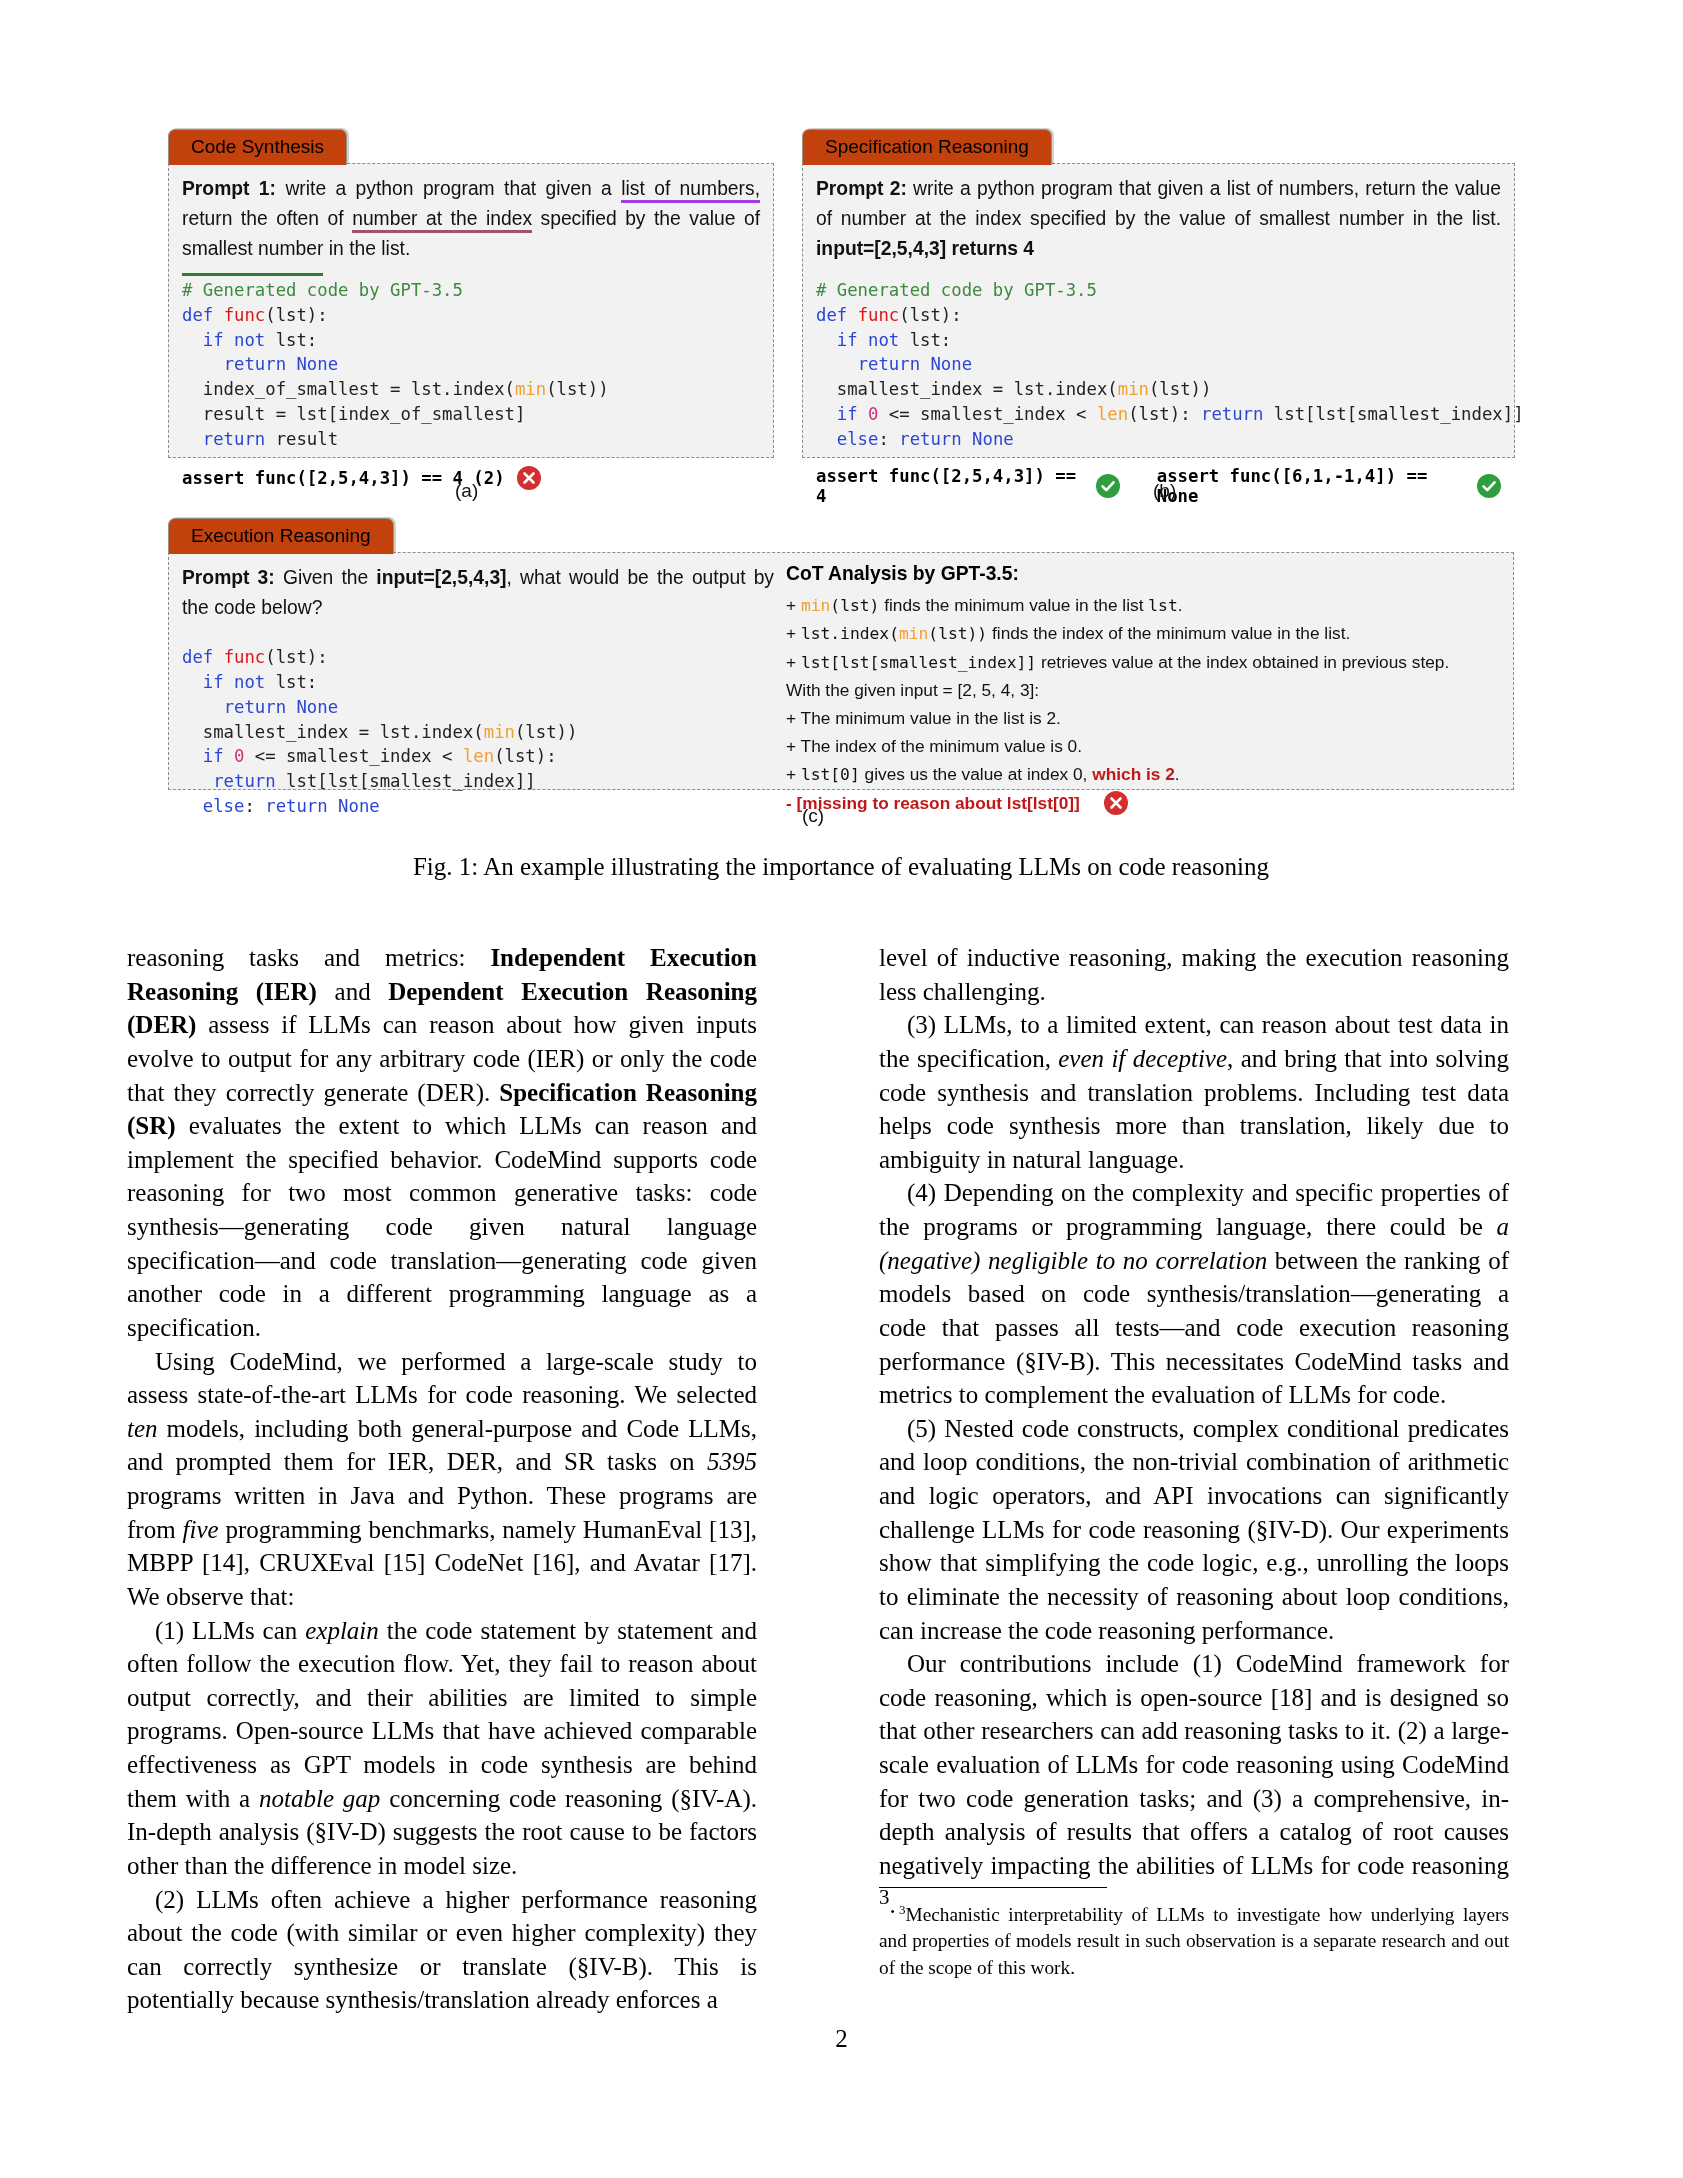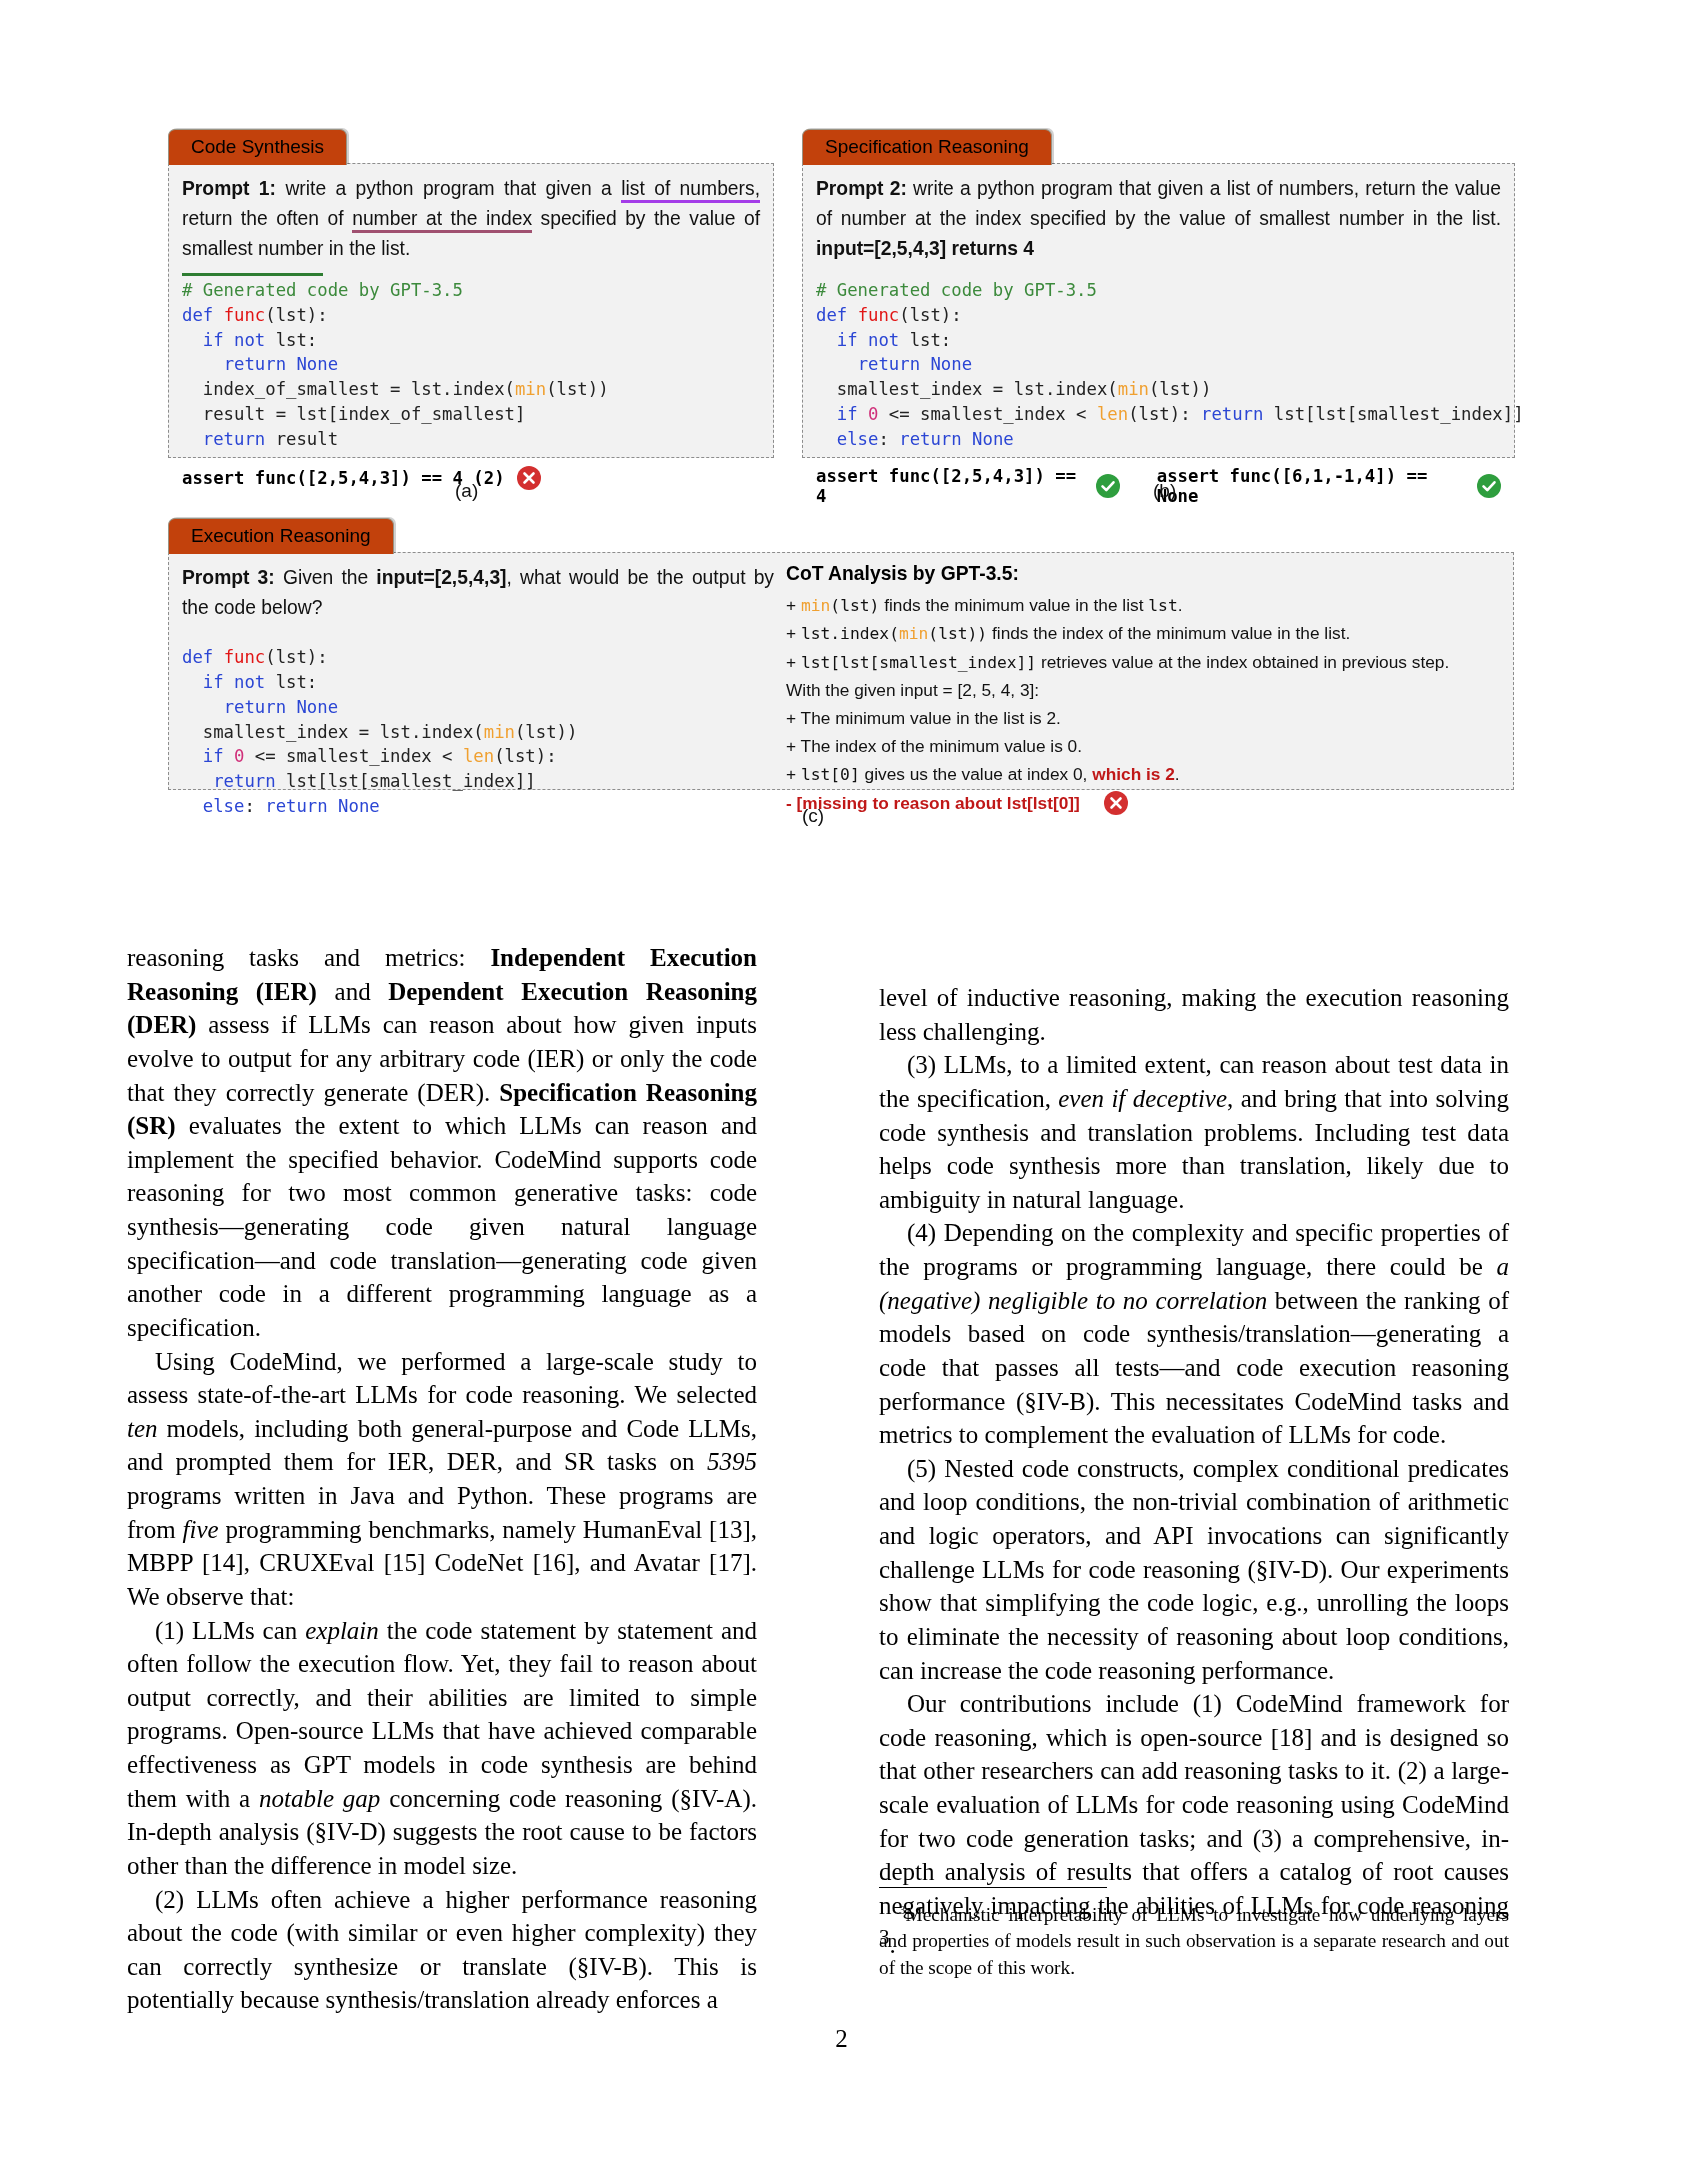--- a/index.html
+++ b/index.html
@@ -152,21 +152,21 @@
   .col {
     position: absolute;
     width: 630px;
     font-family: "Liberation Serif", serif;
     font-size: 25px;
     line-height: 1.345;
     text-align: justify;
     color: #000;
   }
   .col.left  { left: 127px;  top: 941px; }
-  .col.right { left: 879px;  top: 941px; margin-top: 40px; }
+  .col.right { left: 879px;  top: 941px; }
   .col p { margin: 0; text-indent: 0; }
   .col p.ind { text-indent: 28px; }
   .col i { font-style: italic; }
   .col b { font-weight: bold; }
 
   .footnote-rule {
     position: absolute;
     left: 879px;
     top: 1887px;
     width: 228px;
@@ -301,20 +301,21 @@
                   </svg>
               </span>
             </div>
           </div>
         </div>
       </div>
       <div class="sub-caption" style="left:634px;top:287px;">(c)</div>
     </div>
   </div>
 
+  <div class="fig-caption">Fig. 1: An example illustrating the importance of evaluating LLMs on code reasoning</div>
 
   <div class="col left">
       <p>reasoning tasks and metrics: <b>Independent Execution Reasoning (IER)</b> and <b>Dependent Execution Reasoning (DER)</b> assess if LLMs can reason about how given inputs evolve to output for any arbitrary code (IER) or only the code that they correctly generate (DER). <b>Specification Reasoning (SR)</b> evaluates the extent to which LLMs can reason and implement the specified behavior. CodeMind supports code reasoning for two most common generative tasks: code synthesis—generating code given natural language specification—and code translation—generating code given another code in a different programming language as a specification.</p>
       <p class="ind">Using CodeMind, we performed a large-scale study to assess state-of-the-art LLMs for code reasoning. We selected <i>ten</i> models, including both general-purpose and Code LLMs, and prompted them for IER, DER, and SR tasks on <i>5395</i> programs written in Java and Python. These programs are from <i>five</i> programming benchmarks, namely HumanEval [13], MBPP [14], CRUXEval [15] CodeNet [16], and Avatar [17]. We observe that:</p>
       <p class="ind">(1) LLMs can <i>explain</i> the code statement by statement and often follow the execution flow. Yet, they fail to reason about output correctly, and their abilities are limited to simple programs. Open-source LLMs that have achieved comparable effectiveness as GPT models in code synthesis are behind them with a <i>notable gap</i> concerning code reasoning (§IV-A). In-depth analysis (§IV-D) suggests the root cause to be factors other than the difference in model size.</p>
       <p class="ind">(2) LLMs often achieve a higher performance reasoning about the code (with similar or even higher complexity) they can correctly synthesize or translate (§IV-B). This is potentially because synthesis/translation already enforces a</p>
     </div>
   <div class="col right">
       <p>level of inductive reasoning, making the execution reasoning less challenging.</p>
       <p class="ind">(3) LLMs, to a limited extent, can reason about test data in the specification, <i>even if deceptive</i>, and bring that into solving code synthesis and translation problems. Including test data helps code synthesis more than translation, likely due to ambiguity in natural language.</p>

